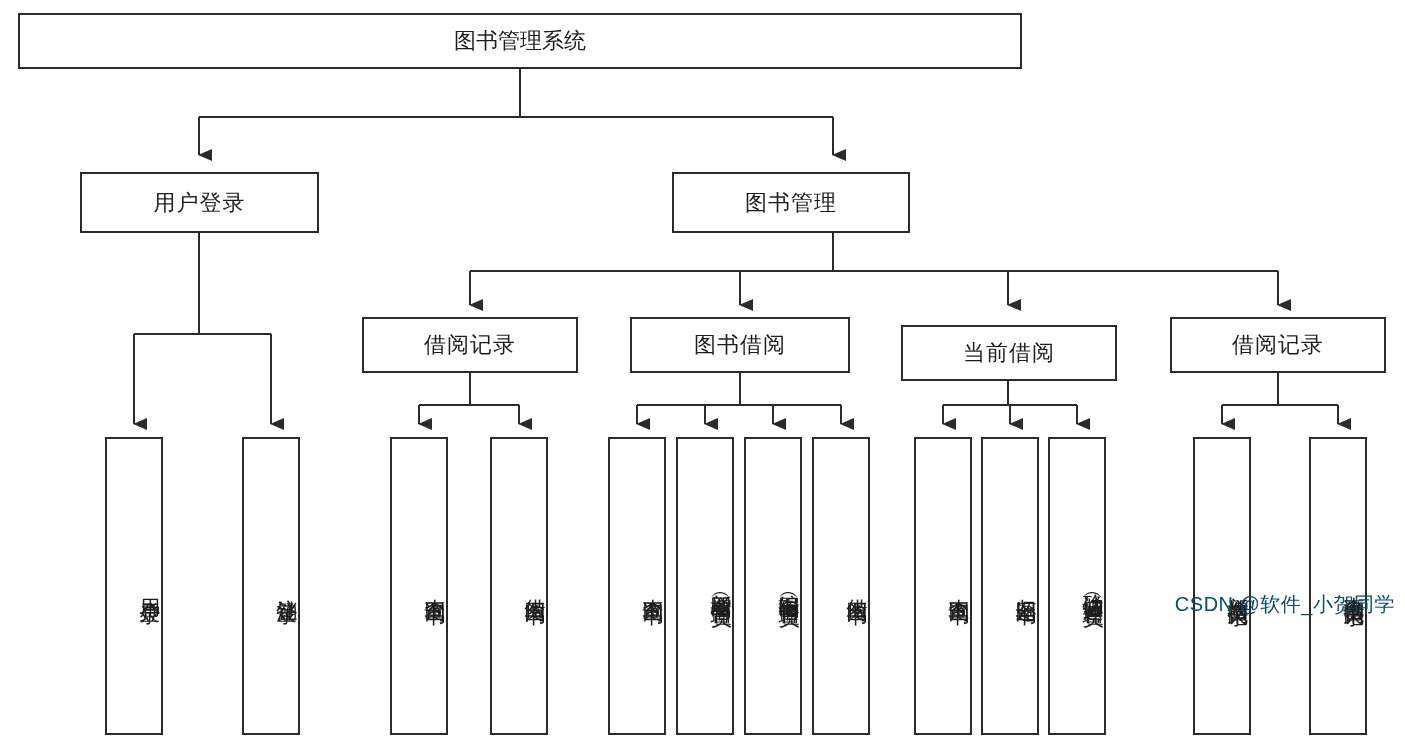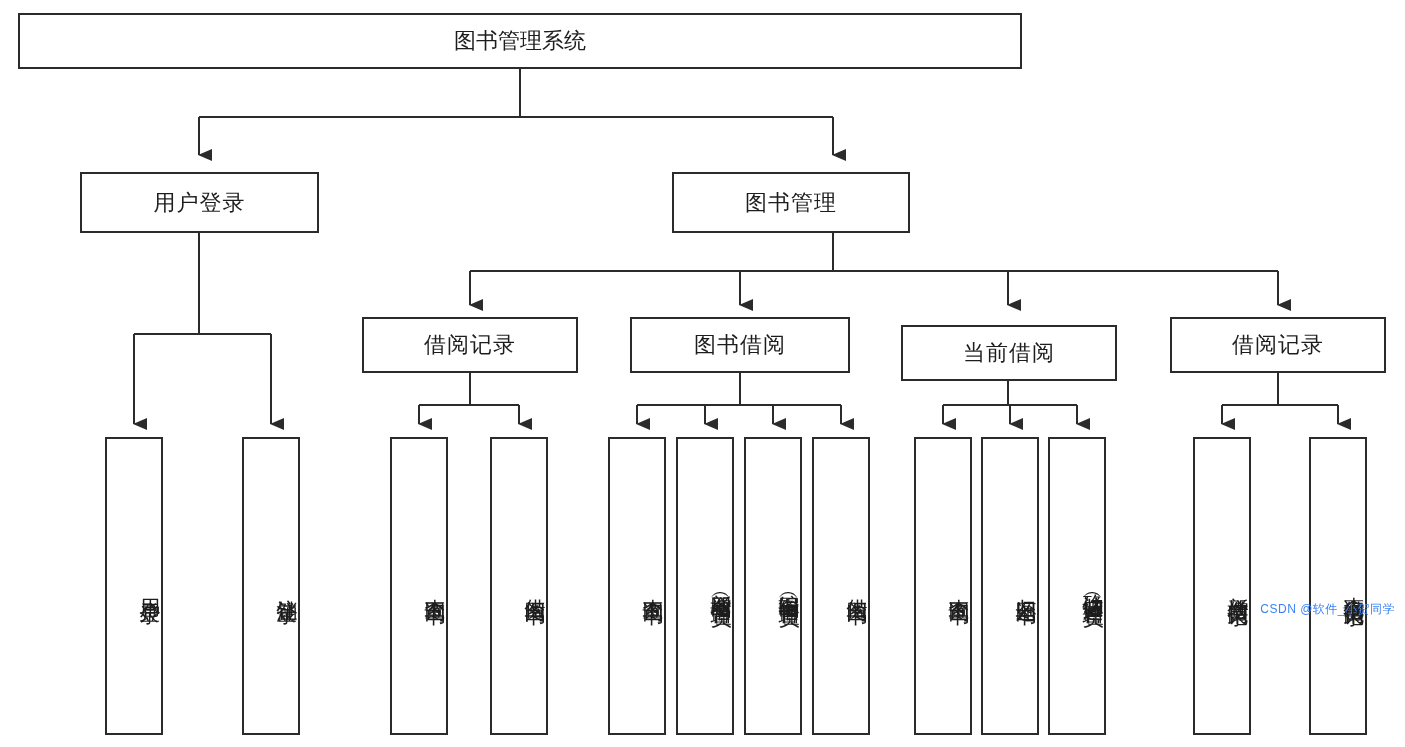--- a/index.html
+++ b/index.html
@@ -38,22 +38,22 @@
   }
   .node.leaf > span{
     writing-mode:vertical-rl;
     text-orientation:upright;
     display:block;
   }
   .watermark{
     position:absolute;
     right:10px;
     bottom:4px;
-    font-size:12px;
-    color:#3b82f6;
+    font-size:20px;
+    color:#0c4a6e;
     white-space:nowrap;
     letter-spacing:0.5px;
   }
 </style>
 </head>
 <body>
 
 <div id="canvas">
 
   <svg id="wires" viewBox="0 0 1405 747" xmlns="http://www.w3.org/2000/svg">

